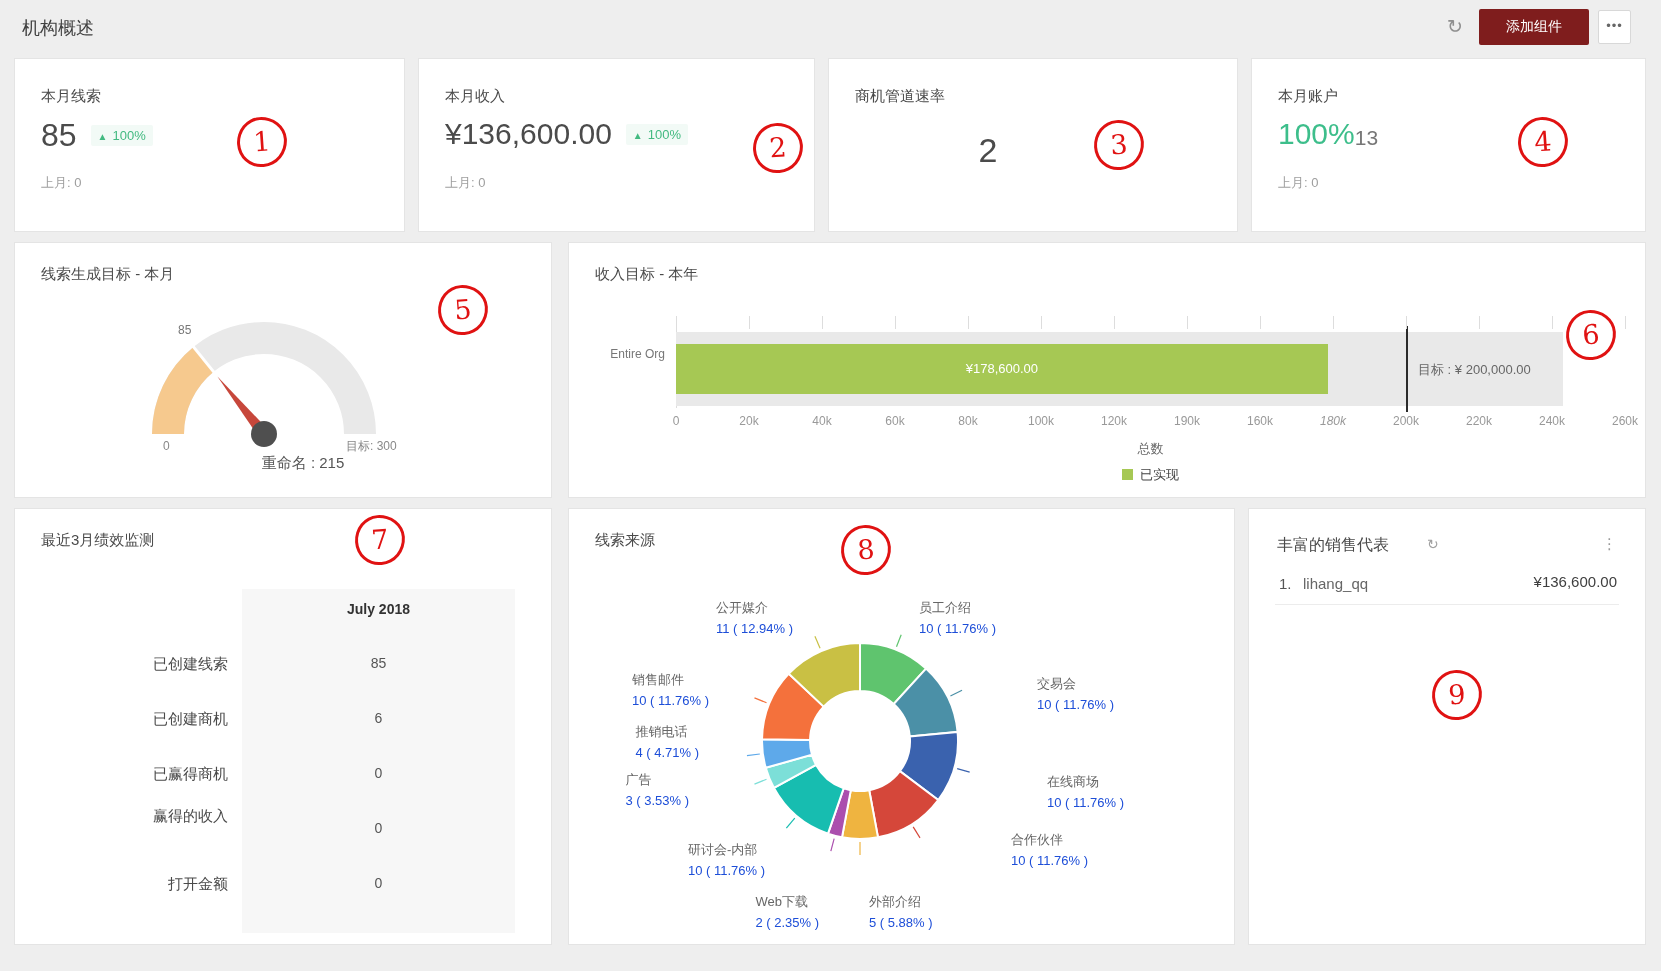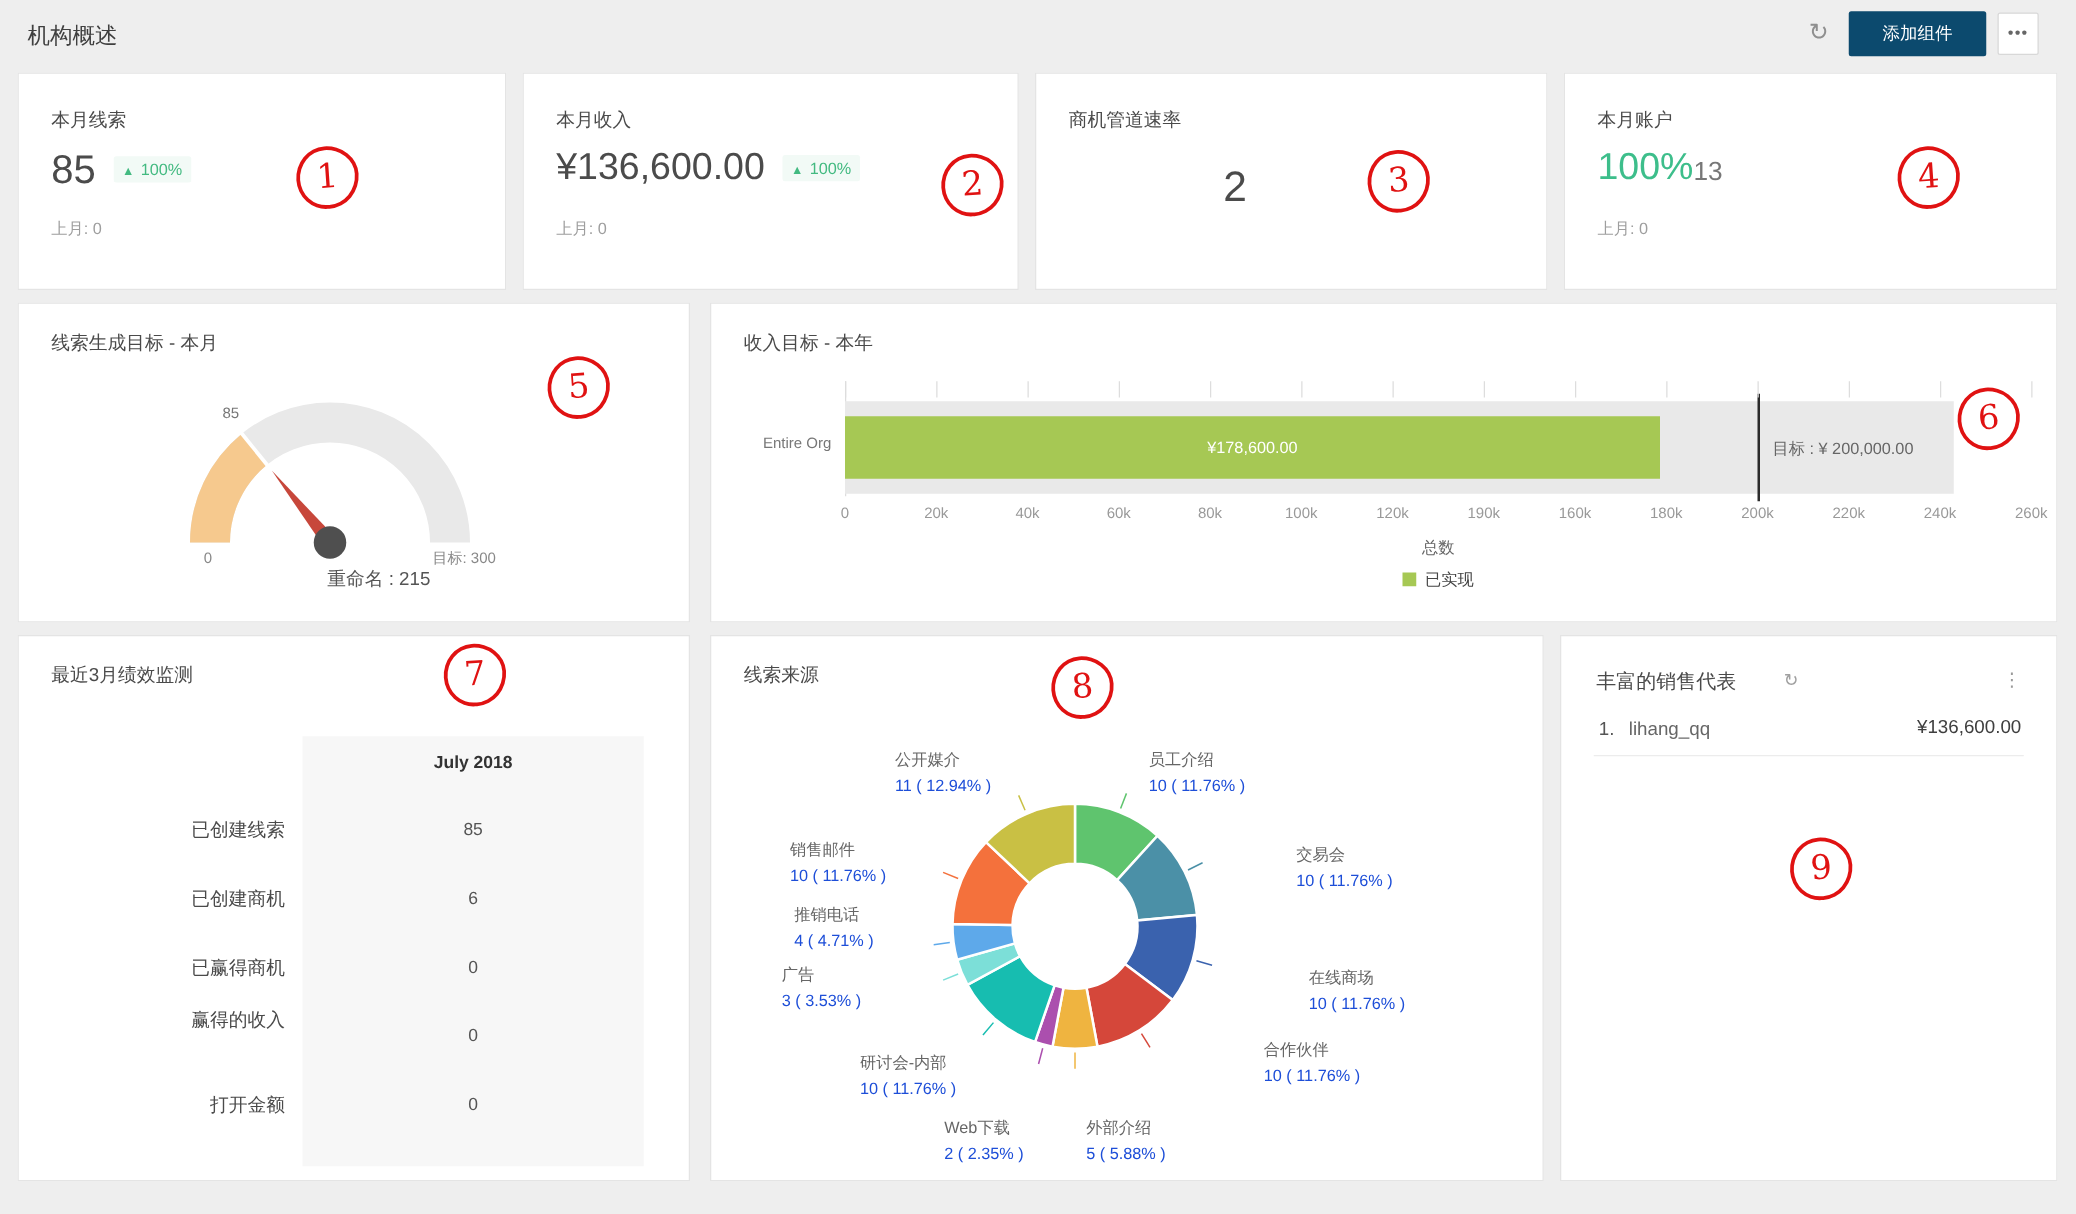--- a/index.html
+++ b/index.html
@@ -3,21 +3,21 @@
 <meta charset="utf-8">
 <style>
   * { margin:0; padding:0; box-sizing:border-box; }
   html,body { width:1661px; height:971px; }
   body { font-family:"Liberation Sans","DejaVu Sans",sans-serif; background:#eeeeee; position:relative; overflow:hidden; }
   .canvas { position:absolute; inset:0; }
 
   
   .page-title { position:absolute; left:22px; top:16px; font-size:18px; color:#3f3f3f; }
   .hdr-refresh { position:absolute; left:1441px; top:13px; width:28px; height:28px; color:#8f8f8f; font-size:19px; line-height:28px; text-align:center; cursor:pointer; }
-  .btn-add { position:absolute; left:1479px; top:9px; width:110px; height:36px; background:#0c4a6e; color:#fff; border:none; font-size:14px; border-radius:2px; cursor:pointer; font-family:inherit; }
+  .btn-add { position:absolute; left:1479px; top:9px; width:110px; height:36px; background:#7f1d1d; color:#fff; border:none; font-size:14px; border-radius:2px; cursor:pointer; font-family:inherit; }
   .btn-more { position:absolute; left:1598px; top:10px; width:33px; height:34px; background:#fff; border:1px solid #d8d8d8; border-radius:2px; color:#666; font-size:13px; letter-spacing:1px; cursor:pointer; line-height:30px; text-align:center; }
 
   .card { position:absolute; background:#fff; border:1px solid #e4e4e4; }
   .card-title { position:absolute; left:26px; top:22px; font-size:15px; color:#4a4a4a; }
 
   
   .kpi-title { position:absolute; left:26px; top:28px; font-size:15px; color:#4a4a4a; }
   .kpi-value-row { position:absolute; left:26px; top:58px; display:flex; align-items:center; }
   .kpi-value { font-size:32px; color:#4b4b4b; }
   .kpi-delta { margin-left:14px; font-size:13px; color:#43ba81; background:#f2faf6; padding:3px 7px; border-radius:2px; }
@@ -29,21 +29,21 @@
 
   
   .gauge-svg { position:absolute; left:0; top:0; }
   .g-label { position:absolute; font-size:12px; color:#888; }
   .g-val { left:163px; top:80px; color:#777; }
   .g-min { left:148px; top:196px; }
   .g-target { left:331px; top:195px; }
   .g-center { position:absolute; left:0; right:0; top:211px; text-align:center; font-size:15px; color:#555;padding-left:40px; }
 
   
-  .plot { position:absolute; left:107px; top:4px; width:949px; height:256px; }
+  .plot { position:absolute; left:107px; top:15px; width:949px; height:256px; }
   .plot .axisline { position:absolute; left:0; top:58px; width:1px; height:92px; background:#ddd; }
   .plot .toptick { position:absolute; top:58px; width:1px; height:13px; background:#ddd; }
   .plot .track { position:absolute; left:0; top:74px; height:74px; background:#e9e9e9; }
   .plot .bar { position:absolute; left:0; top:86px; height:50px; background:#a6c854; color:#fff; font-size:13px; text-align:center; line-height:50px; }
   .plot .target-line { position:absolute; top:68px; height:86px; width:2px; background:#2b2b2b; }
   .plot .target-label { position:absolute; top:103px; font-size:13px; color:#666; white-space:nowrap; }
   .plot .tick-label { position:absolute; top:156px; transform:translateX(-50%); font-size:12px; color:#999; }
   .plot .xlabel { position:absolute; left:0; width:100%; top:182px; text-align:center; font-size:13px; color:#666; }
   .plot .legend { position:absolute; left:0; width:100%; top:208px; text-align:center; font-size:13px; color:#444; }
   .plot .legend .sw { display:inline-block; width:11px; height:11px; background:#a6c854; margin-right:7px; vertical-align:-1px; }
@@ -152,21 +152,21 @@
         <div class="tick-label" style="left: 30.7692%;">80k</div>
         <div class="toptick" style="left: 38.4615%;"></div>
         <div class="tick-label" style="left: 38.4615%;">100k</div>
         <div class="toptick" style="left: 46.1538%;"></div>
         <div class="tick-label" style="left: 46.1538%;">120k</div>
         <div class="toptick" style="left: 53.8462%;"></div>
         <div class="tick-label" style="left: 53.8462%;">190k</div>
         <div class="toptick" style="left: 61.5385%;"></div>
         <div class="tick-label" style="left: 61.5385%;">160k</div>
         <div class="toptick" style="left: 69.2308%;"></div>
-        <div class="tick-label" style="left: 69.2308%;">180k</div>
+        <div class="tick-label" style="left: 69.2308%; font-style: italic;">180k</div>
         <div class="toptick" style="left: 76.9231%;"></div>
         <div class="tick-label" style="left: 76.9231%;">200k</div>
         <div class="toptick" style="left: 84.6154%;"></div>
         <div class="tick-label" style="left: 84.6154%;">220k</div>
         <div class="toptick" style="left: 92.3077%;"></div>
         <div class="tick-label" style="left: 92.3077%;">240k</div>
         <div class="toptick" style="left: 100%;"></div>
         <div class="tick-label" style="left: 100%;">260k</div>
       </div>
   </div>

